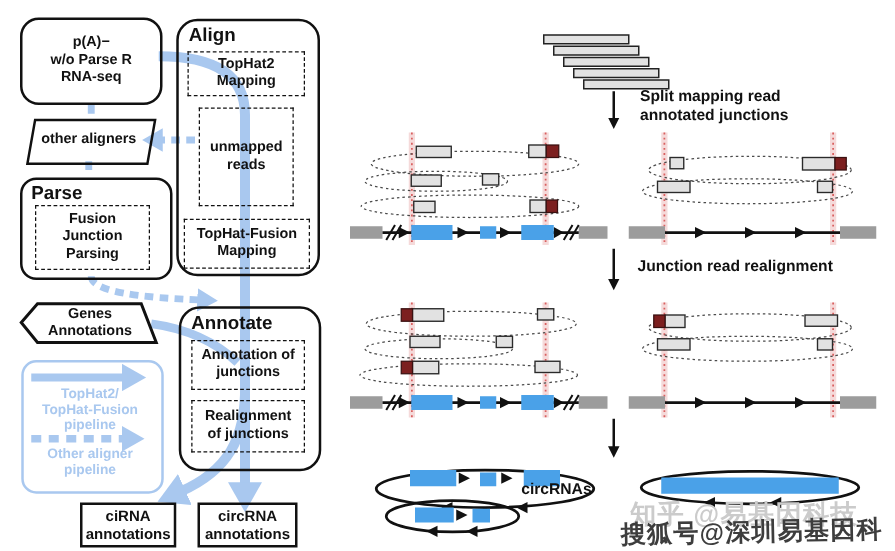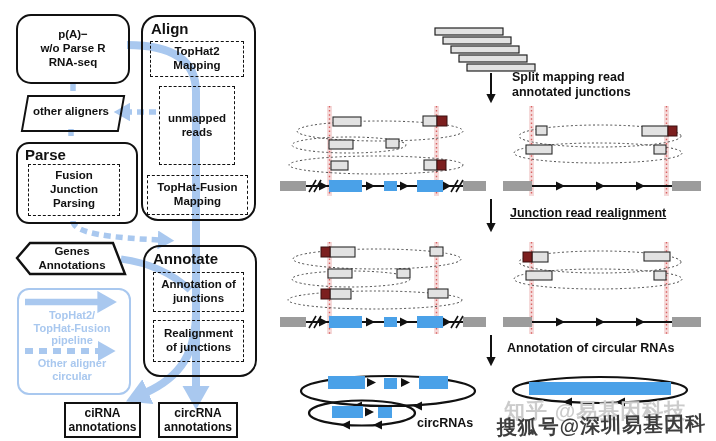--- a/index.html
+++ b/index.html
@@ -266,29 +266,28 @@
   <div class="dashbox ctr pre" style="left:153px;top:320px;width:89px;height:40px;">Realignment
 of junctions</div>
   <div class="dashbox ctr pre" style="left:153px;top:272px;width:89px;height:38px;">Annotation of
 junctions</div>
 
   <div class="legendbox" style="left:17px;top:288px;width:110px;height:103px;"></div>
   <div class="legendtxt pre" style="left:22px;top:309px;width:100px;">TopHat2/
 TopHat-Fusion
 pipeline</div>
   <div class="legendtxt pre" style="left:22px;top:357px;width:100px;">Other aligner
-circular</div>
+pipeline</div>
 
   <div class="sharpbox ctr pre" style="left:64px;top:402px;width:73px;height:32px;">ciRNA
 annotations</div>
   <div class="sharpbox ctr pre" style="left:158px;top:402px;width:76px;height:32px;">circRNA
 annotations</div>
 
   <div class="lbl steptxt pre" style="left:512px;top:70px;width:170px;">Split mapping read
 annotated junctions</div>
-  <div class="lbl steptxt" style="left:510px;top:206px;text-decoration:underline;">Junction read realignment</div>
-  <div class="lbl steptxt" style="left:507px;top:341px;">Annotation of circular RNAs</div>
-  <div class="lbl steptxt" style="left:417px;top:416px;">circRNAs</div>
+  <div class="lbl steptxt" style="left:510px;top:206px;">Junction read realignment</div>
+  <div class="lbl steptxt" style="left:417px;top:384px;">circRNAs</div>
 
   <div class="wm1" style="left:504px;top:397px;">知乎 @易基因科技</div>
   <div class="wm2" style="left:497px;top:412px;">搜狐号@深圳易基因科技</div>
 
 </div>
 
 </body></html>

